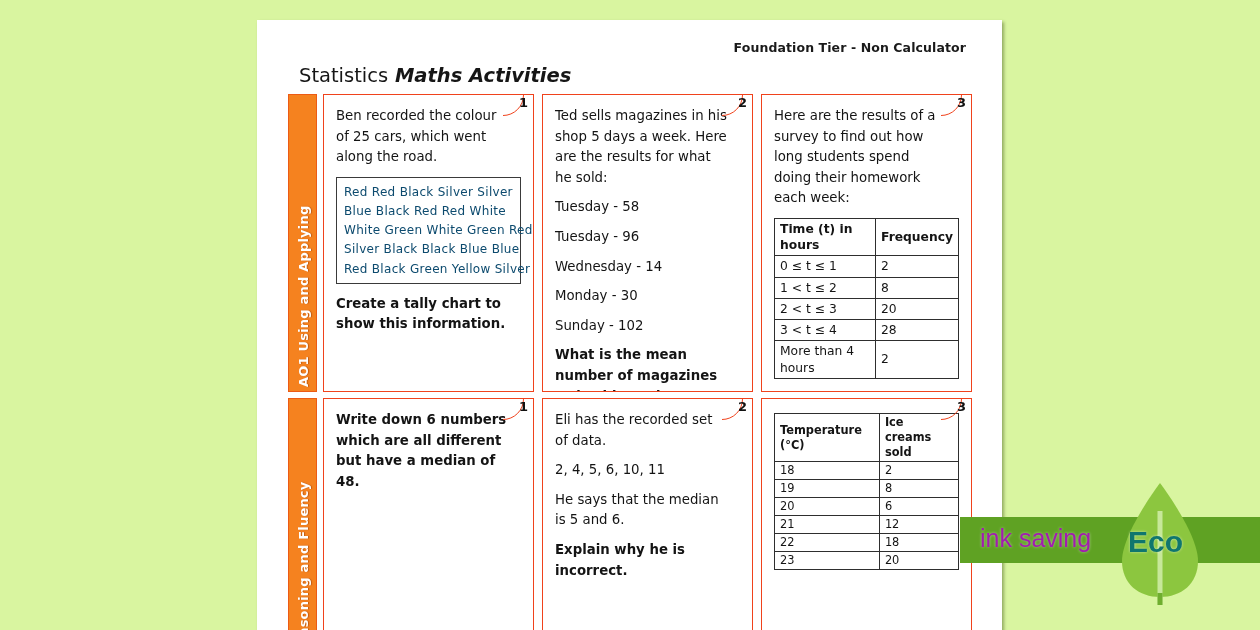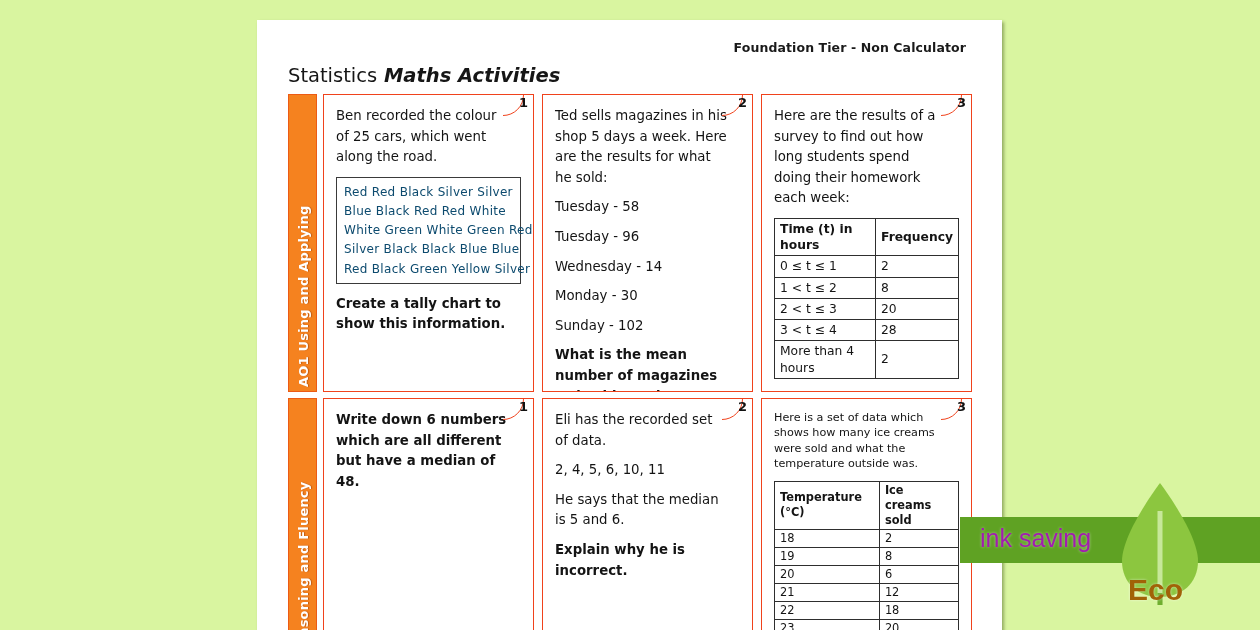--- a/index.html
+++ b/index.html
@@ -33,21 +33,21 @@
     letter-spacing: .1px;
     white-space: nowrap;
   }
   #title {
     position: absolute;
     left: 31px; top: 44px;
     font-size: 19.5px;
     color: #161616;
     white-space: nowrap;
   }
-  #title .light { font-weight: 400; }
+  #title .light { font-weight: 400; margin-left: 11px; }
   #title .bold  { font-weight: 700; font-style: italic; }
 
   
   .row {
     position: absolute;
     left: 31px;
     width: 684px;
     display: flex;
     align-items: stretch;
   }
@@ -184,26 +184,25 @@
   #eco .leaf {
     position: absolute;
     left: 158px; top: -24px;
     width: 84px; height: 124px;
   }
   #eco .eco-text {
     position: absolute;
     left: 168px; top: 22px;
     font-size: 30px;
     font-weight: 700;
-    color: #a16207;
+    color: #0f766e;
     text-shadow: 0 0 3px rgba(255,255,255,.55);
     line-height: 1;
     z-index: 3;
     font-family: "Liberation Sans", sans-serif;
-    margin-top: 48px;
   }
   #eco .ink-text {
     position: absolute;
     left: 20px; top: 21px;
     font-size: 25px;
     font-weight: 400;
     color: #a21caf;
     text-shadow: 0 0 3px rgba(255,255,255,.5);
     line-height: 1;
     z-index: 3;
@@ -325,21 +324,20 @@
       <p class="q-text">2, 4, 5, 6, 10, 11</p>
       <p class="q-text">He says that the median is 5 and 6.</p>
       <p class="q-text bold">Explain why he is incorrect.</p>
     </div>
 
     <div class="card">
       <div class="badge">
         <span class="arc"></span>
         <span class="num">3</span>
       </div>
-      <p class="q-text small">Here is a set of data which shows how many ice creams were sold and what the temperature outside was.</p>
       <table class="dt compact">
         <colgroup>
             <col class="c1">
             <col class="c2">
           </colgroup>
         <tbody>
             <tr>
           <th>Temperature (°C)</th>
           <th>Ice creams sold</th>
         </tr>

